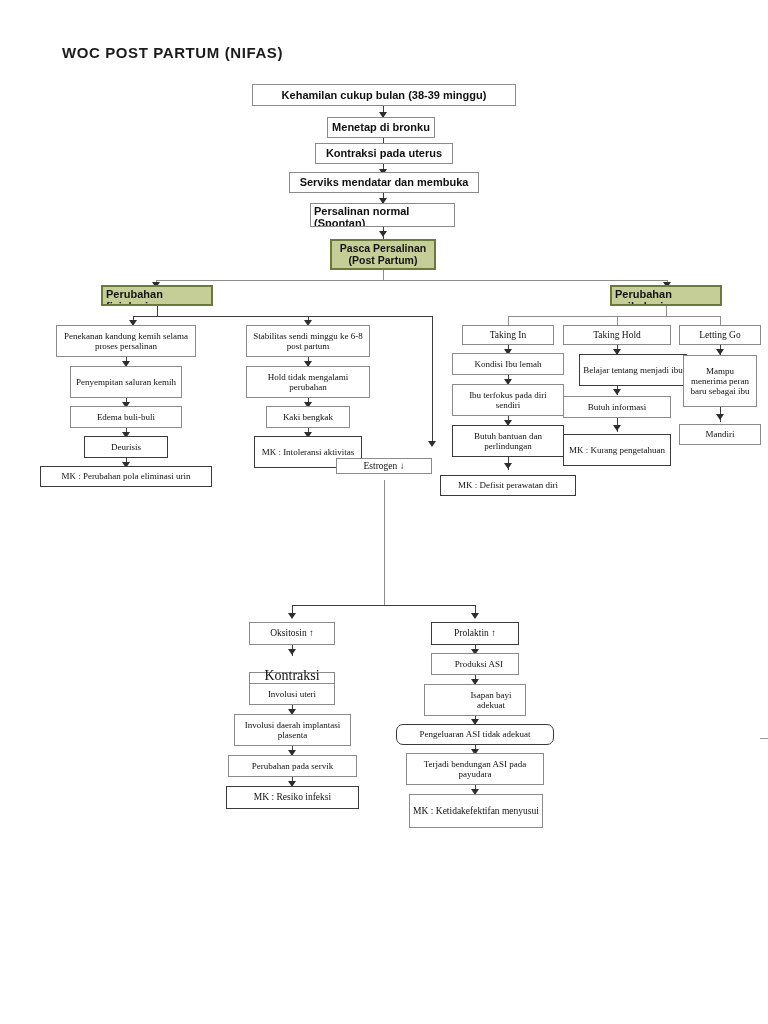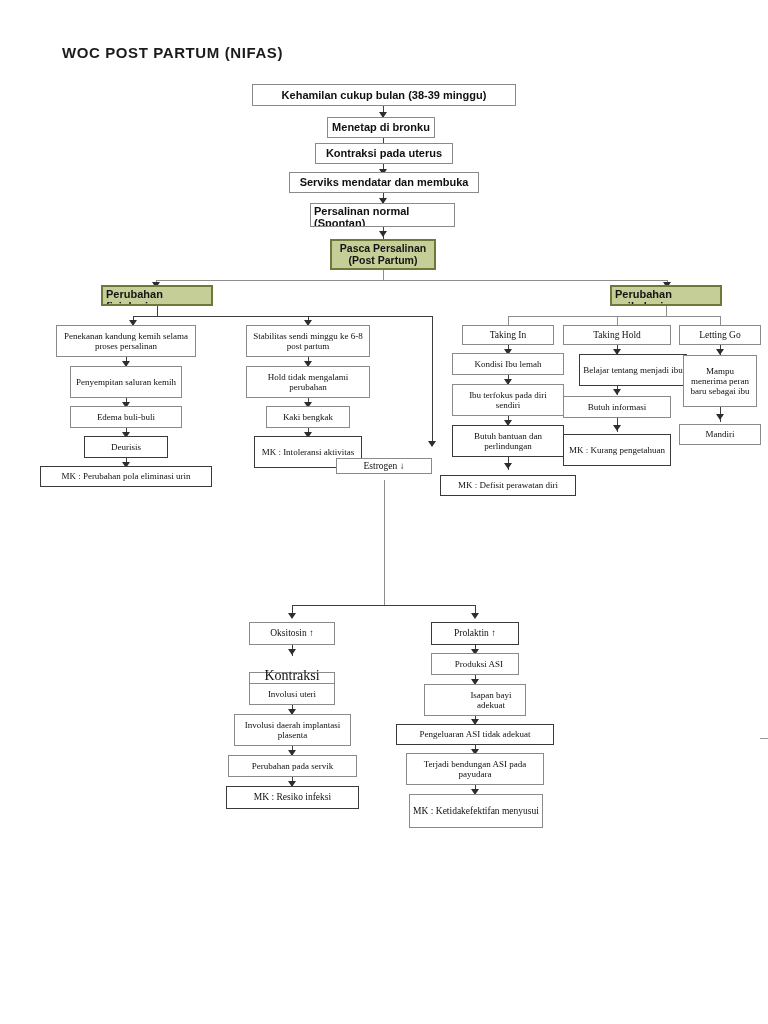--- a/index.html
+++ b/index.html
@@ -330,21 +330,21 @@
   </div>
   <div class="v" style="left:475px;top:675px;height:11px;"></div>
   <div class="arrow" style="left:471px;top:679px;"></div>
 
   <div class="box" style="left:424px;top:684px;width:102px;height:32px;font-size:9px;padding-left:35px;">
     <span>Isapan bayi adekuat</span>
   </div>
   <div class="v" style="left:475px;top:716px;height:9px;"></div>
   <div class="arrow" style="left:471px;top:719px;"></div>
 
-  <div class="box dark" style="left:396px;top:724px;width:158px;height:21px;font-size:9px;">
+  <div class="box dark" style="left:396px;top:724px;width:158px;height:21px;font-size:9px;border-radius:7px;">
     <span>Pengeluaran ASI tidak adekuat</span>
   </div>
   <div class="v" style="left:475px;top:745px;height:10px;"></div>
   <div class="arrow" style="left:471px;top:749px;"></div>
 
   <div class="box" style="left:406px;top:753px;width:138px;height:32px;font-size:9px;">
     <span>Terjadi bendungan ASI pada payudara</span>
   </div>
   <div class="v" style="left:475px;top:785px;height:11px;"></div>
   <div class="arrow" style="left:471px;top:789px;"></div>

